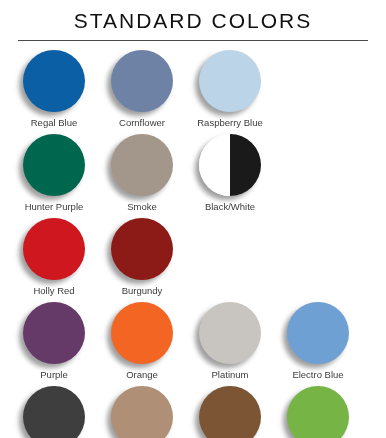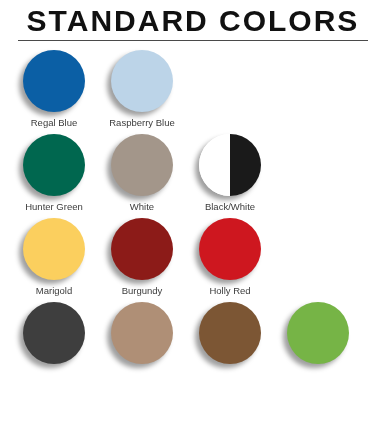--- a/index.html
+++ b/index.html
@@ -23,24 +23,24 @@
     background: #ffffff;
   }
 
   
   .title-block {
     padding: 4px 18px 0 18px;
   }
   .title {
     text-align: center;
     font-family: "Liberation Sans", sans-serif;
-    font-size: 30px;
+    font-size: 21px;
     line-height: 34px;
     letter-spacing: 2.0px;
-    font-weight: 700;
+    font-weight: 400;
     color: #111111;
     white-space: nowrap;
   }
   .title-rule {
     height: 1px;
     background: #4a4a4a;
     margin: 2px 0 0 0;
   }
 
   
@@ -113,66 +113,92 @@
   <div class="grid">
       <div class="row">
         <div class="cell">
           <div class="swatch-wrap">
             <div class="swatch" style="background: rgb(11, 95, 165);"></div>
           </div>
           <div class="label">Regal Blue</div>
         </div>
         <div class="cell">
           <div class="swatch-wrap">
+            <div class="swatch" style="background: rgb(110, 130, 166);"></div>
+          </div>
+          <div class="label">Cornflower</div>
+        </div>
+        <div class="cell">
+          <div class="swatch-wrap">
             <div class="swatch" style="background: rgb(188, 212, 232);"></div>
           </div>
           <div class="label">Raspberry Blue</div>
         </div>
       </div>
       <div class="row">
         <div class="cell">
           <div class="swatch-wrap">
             <div class="swatch" style="background: rgb(0, 103, 79);"></div>
           </div>
-          <div class="label">Hunter Green</div>
+          <div class="label">Hunter Purple</div>
         </div>
         <div class="cell">
           <div class="swatch-wrap">
             <div class="swatch" style="background: rgb(163, 150, 138);"></div>
           </div>
-          <div class="label">White</div>
+          <div class="label">Smoke</div>
         </div>
         <div class="cell">
           <div class="swatch-wrap">
             <div class="swatch split">
               <div class="half-left" style="background: rgb(255, 255, 255);"></div>
               <div class="half-right" style="background: rgb(26, 26, 26);"></div>
             </div>
           </div>
           <div class="label">Black/White</div>
         </div>
       </div>
       <div class="row">
         <div class="cell">
           <div class="swatch-wrap">
-            <div class="swatch" style="background: rgb(251, 207, 94);"></div>
-          </div>
-          <div class="label">Marigold</div>
+            <div class="swatch" style="background: rgb(206, 23, 31);"></div>
+          </div>
+          <div class="label">Holly Red</div>
         </div>
         <div class="cell">
           <div class="swatch-wrap">
             <div class="swatch" style="background: rgb(140, 27, 24);"></div>
           </div>
           <div class="label">Burgundy</div>
         </div>
-        <div class="cell">
-          <div class="swatch-wrap">
-            <div class="swatch" style="background: rgb(206, 23, 31);"></div>
-          </div>
-          <div class="label">Holly Red</div>
+      </div>
+      <div class="row">
+        <div class="cell">
+          <div class="swatch-wrap">
+            <div class="swatch" style="background: rgb(101, 58, 104);"></div>
+          </div>
+          <div class="label">Purple</div>
+        </div>
+        <div class="cell">
+          <div class="swatch-wrap">
+            <div class="swatch" style="background: rgb(242, 101, 34);"></div>
+          </div>
+          <div class="label">Orange</div>
+        </div>
+        <div class="cell">
+          <div class="swatch-wrap">
+            <div class="swatch" style="background: rgb(200, 197, 193);"></div>
+          </div>
+          <div class="label">Platinum</div>
+        </div>
+        <div class="cell">
+          <div class="swatch-wrap">
+            <div class="swatch" style="background: rgb(111, 160, 212);"></div>
+          </div>
+          <div class="label">Electro Blue</div>
         </div>
       </div>
       <div class="row">
         <div class="cell">
           <div class="swatch-wrap">
             <div class="swatch" style="background: rgb(62, 62, 62);"></div>
           </div>
         </div>
         <div class="cell">
           <div class="swatch-wrap">

